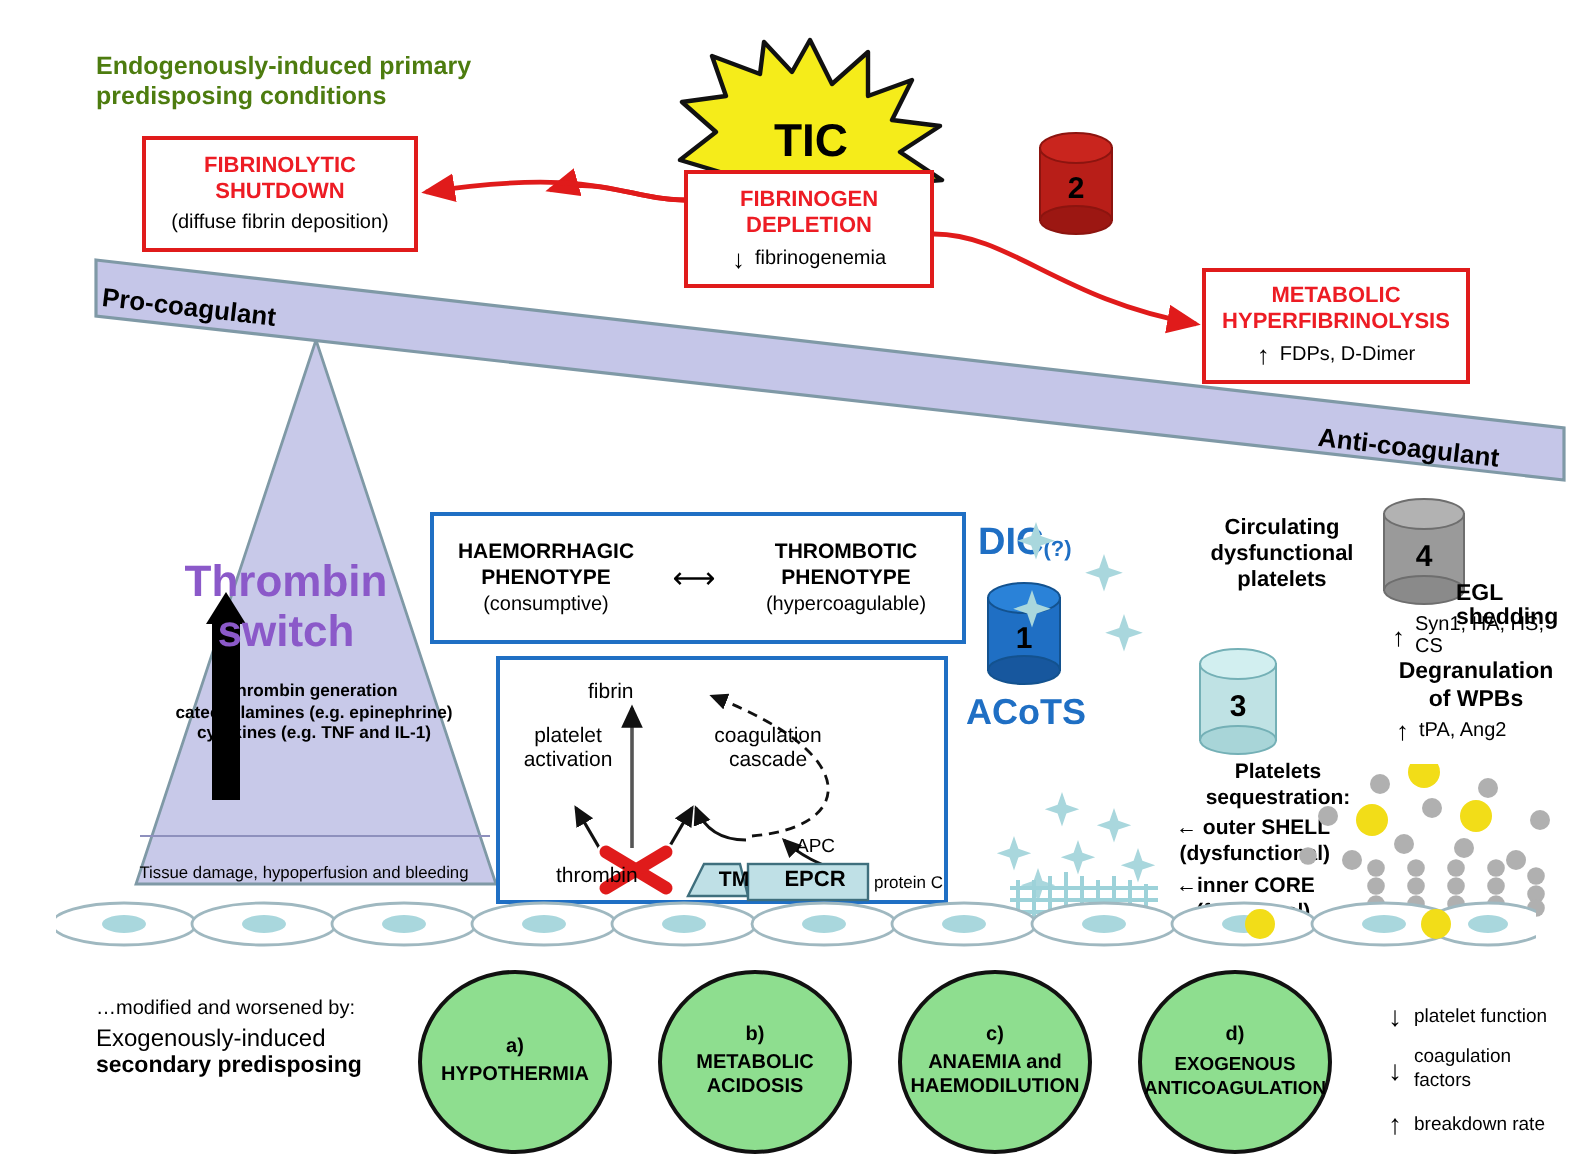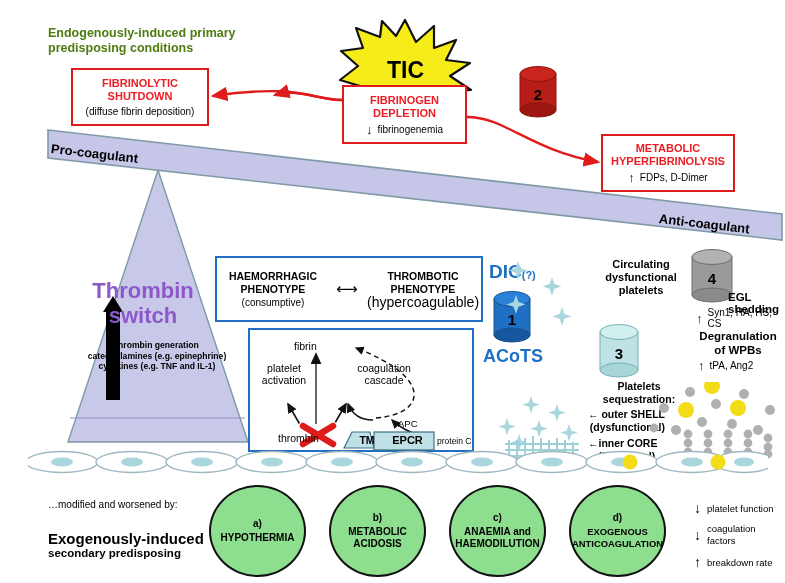--- a/index.html
+++ b/index.html
@@ -60,20 +60,21 @@
   </svg>
   <div class="abs ctr" style="left:38px;top:278px;width:210px;color:#8b59c9;font-weight:bold;font-size:22px;line-height:25px;">
     <div>Thrombin</div>
     <div>switch</div>
   </div>
   <div class="abs ctr" style="left:52px;top:340px;width:210px;font-size:8.6px;font-weight:bold;line-height:10.5px;">
     <div>thrombin generation</div>
     <div>catecholamines (e.g. epinephrine)</div>
     <div>cytokines (e.g. TNF and IL-1)</div>
   </div>
+  <div class="abs ctr" style="left:32px;top:431px;width:240px;font-size:8.4px;">Tissue damage, hypoperfusion and bleeding</div>
 
   <svg class="abs" style="left:338px;top:18px;" width="135" height="105">
     <polygon points="67,2 78,24 96,8 96,30 118,22 108,42 132,45 112,58 133,72 108,74 119,95 96,87 95,104 78,90 67,103 57,89 40,101 37,80 16,88 22,68 2,62 20,48 3,33 25,30 18,10 42,19 44,3 58,18" fill="#f5ec1a" stroke="#111" stroke-width="2.2" stroke-linejoin="round"></polygon>
   </svg>
   <div class="abs" style="left:338px;top:18px;width:135px;height:105px;display:flex;align-items:center;justify-content:center;font-weight:bold;font-size:23px;">TIC</div>
 
   <div class="abs redbox" style="left:71px;top:68px;width:138px;height:58px;">
     <div class="t1">FIBRINOLYTIC</div>
     <div class="t1">SHUTDOWN</div>
     <div class="t2">(diffuse fibrin deposition)</div>
@@ -121,21 +122,21 @@
     <div style="display:flex;align-items:center;height:100%;justify-content:center;">
       <div style="text-align:center;width:108px;">
         <div style="font-weight:bold;font-size:10.5px;line-height:13px;">HAEMORRHAGIC</div>
         <div style="font-weight:bold;font-size:10.5px;line-height:13px;">PHENOTYPE</div>
         <div style="font-size:10px;line-height:13px;">(consumptive)</div>
       </div>
       <div style="width:40px;text-align:center;font-size:15px;">⟷</div>
       <div style="text-align:center;width:112px;">
         <div style="font-weight:bold;font-size:10.5px;line-height:13px;">THROMBOTIC</div>
         <div style="font-weight:bold;font-size:10.5px;line-height:13px;">PHENOTYPE</div>
-        <div style="font-size:14px;line-height:13px;text-align:center;">(hypercoagulable)</div>
+        <div style="font-size:10px;line-height:13px;text-align:center;">(hypercoagulable)</div>
       </div>
     </div>
   </div>
 
   <div class="abs bluebox" style="left:248px;top:328px;width:226px;height:124px;"></div>
 
   <svg class="abs" style="left:248px;top:328px;" width="226" height="124">
     <defs>
       <marker id="bk" markerWidth="8" markerHeight="8" refX="5.5" refY="3" orient="auto">
         <path d="M0,0 L6.5,3 L0,6 z" fill="#111"></path>
@@ -344,21 +345,21 @@
       <ellipse cx="716" cy="14" rx="30" ry="10.5" fill="#ffffff" stroke="#9fb8c0" stroke-width="1.4"></ellipse>
       <ellipse cx="716" cy="14" rx="10" ry="4.5" fill="#a9d7dd"></ellipse>
 
       <circle cx="602" cy="14" r="7.5" fill="#f2dd18"></circle>
       <circle cx="690" cy="14" r="7.5" fill="#f2dd18"></circle>
     </g>
   </svg>
 
   <div class="abs" style="left:48px;top:498px;width:180px;">
     <div style="font-size:10px;line-height:14px;">…modified and worsened by:</div>
-    <div style="font-weight:bold;font-size:15px;line-height:14px;margin-top:20px;">Exogenously-induced</div>
+    <div style="font-weight:normal;font-size:12px;line-height:14px;">Exogenously-induced</div>
     <div style="font-weight:bold;font-size:11.5px;line-height:14px;">secondary predisposing</div>
   </div>
 
   <div class="gcircle" style="left:209px;top:485px;width:97px;height:92px;">
     <div class="let">a)</div>
     <div class="nm">HYPOTHERMIA</div>
   </div>
 
   <div class="gcircle" style="left:329px;top:485px;width:97px;height:92px;">
     <div class="let">b)</div>

